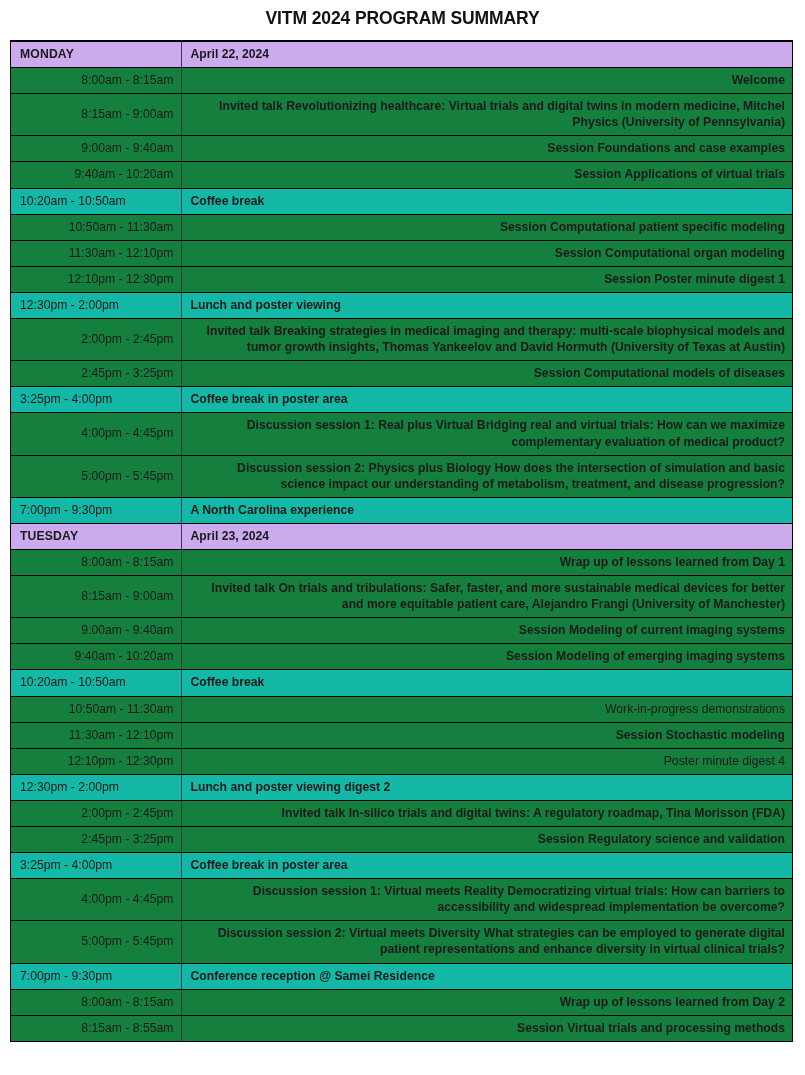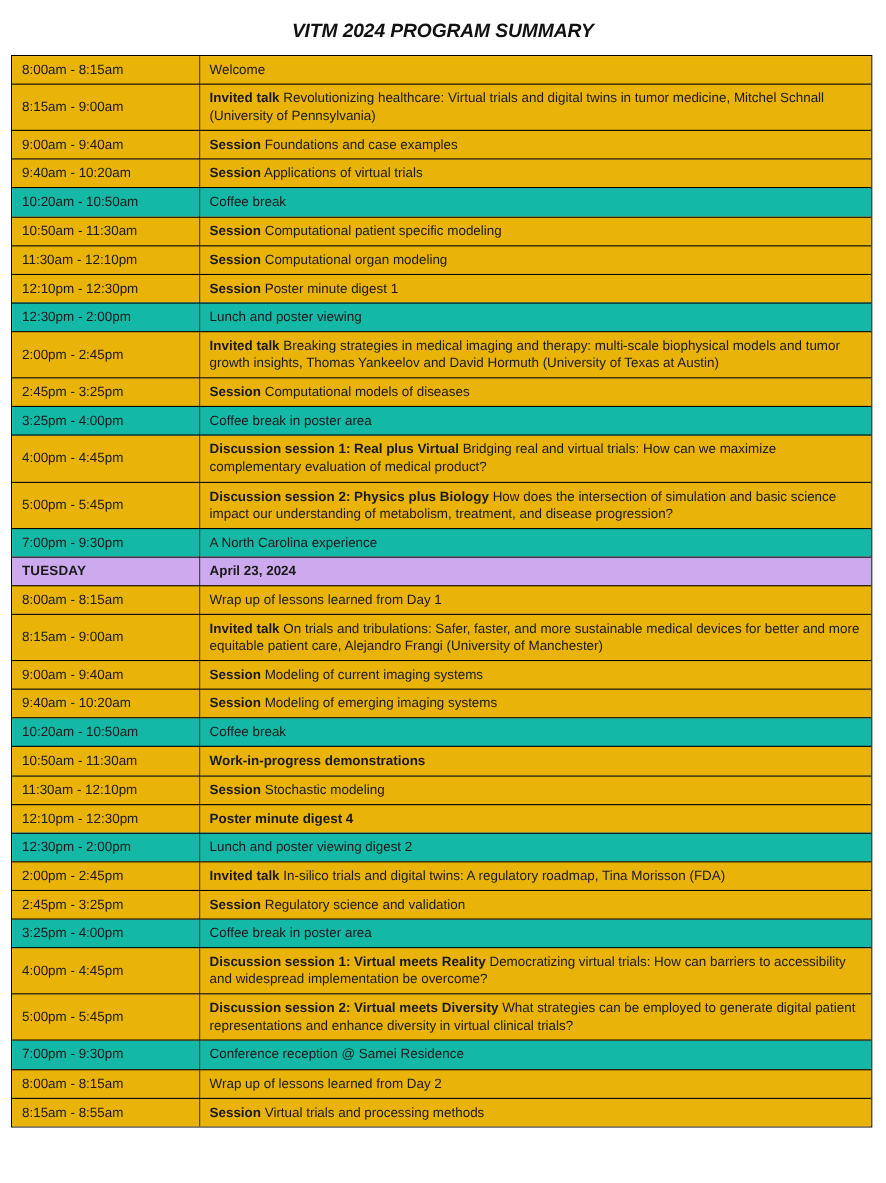--- a/index.html
+++ b/index.html
@@ -19,23 +19,22 @@
     width: 805px;
     height: 1075px;
     box-sizing: border-box;
   }
   .title {
     text-align: center;
     font-size: 17.5px;
     font-weight: bold;
     color: #111111;
     letter-spacing: -0.1px;
-    padding-top: 18px;
+    padding-top: 8px;
     padding-bottom: 11px;
-    font-style: italic;
   }
   .table-wrap {
     margin: 0 12px 0 10px;
     border: 1.6px solid #000000;
     border-top: 1.6px solid #000000;
     box-sizing: border-box;
   }
   table.program {
     width: 100%;
     border-collapse: collapse;
@@ -65,56 +64,61 @@
   }
   table.program td.time-cell {
     border-right: 0.8px solid #3a3a4a;
     white-space: nowrap;
     padding-left: 9px;
   }
   table.program tr.shaded > td {
     background: #14b8a6;
   }
   table.program tr.plain > td {
-    background: #eab308;
+    background: #15803d;
+    text-align: right;
   }
   table.program tr:last-child > td {
     border-bottom: none;
   }
   .lbl {
     font-weight: bold;
   }
   .body-txt {
+    font-weight: bold;
+  }
+  .whole-bold {
     font-weight: normal;
-  }
-  .whole-bold {
-    font-weight: bold;
   }
 </style>
 </head>
 <body>
 
 <div class="page">
 
   <div class="title">VITM 2024 PROGRAM SUMMARY</div>
 
   <div class="table-wrap">
     <table class="program">
       <colgroup>
         <col class="c-time">
         <col class="c-desc">
       </colgroup>
       <tbody id="program-body">
+          <tr class="day-row">
+            <td class="time-cell">MONDAY</td>
+            <td>April 22, 2024</td>
+          </tr>
           <tr class="plain">
             <td class="time-cell">8:00am - 8:15am</td>
             <td><span class="body-txt">Welcome</span></td>
           </tr>
           <tr class="plain">
             <td class="time-cell">8:15am - 9:00am</td>
-            <td><span class="lbl">Invited talk</span> <span class="body-txt">Revolutionizing healthcare: Virtual trials and digital twins in tumor medicine, Mitchel Schnall (University of Pennsylvania)</span></td>
+            <td><span class="lbl">Invited talk</span> <span class="body-txt">Revolutionizing healthcare: Virtual trials and digital twins in modern medicine, Mitchel Physics (University of Pennsylvania)</span></td>
           </tr>
           <tr class="plain">
             <td class="time-cell">9:00am - 9:40am</td>
             <td><span class="lbl">Session</span> <span class="body-txt">Foundations and case examples</span></td>
           </tr>
           <tr class="plain">
             <td class="time-cell">9:40am - 10:20am</td>
             <td><span class="lbl">Session</span> <span class="body-txt">Applications of virtual trials</span></td>
           </tr>
           <tr class="shaded">

